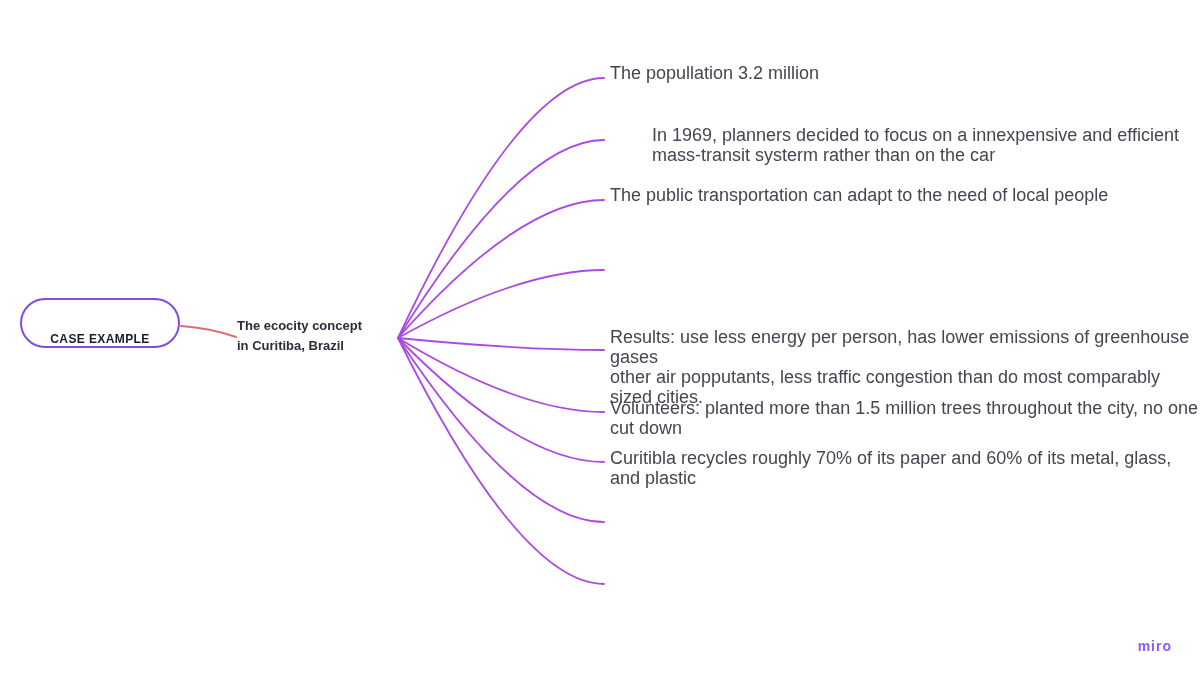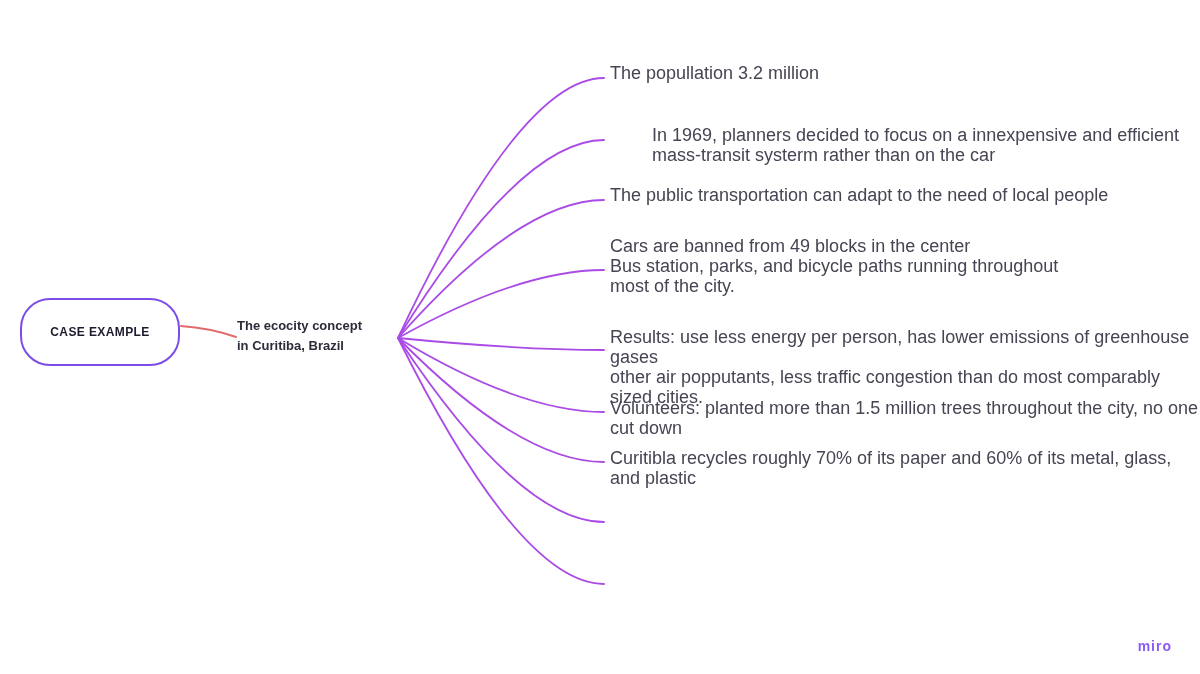--- a/index.html
+++ b/index.html
@@ -21,26 +21,26 @@
     top: 0;
     width: 1200px;
     height: 674px;
     pointer-events: none;
   }
   .root-node {
     position: absolute;
     left: 20px;
     top: 298px;
     width: 160px;
-    height: 68px;
+    height: 50px;
     border: 2px solid #7d4de8;
     border-radius: 30px;
     background: #ffffff;
     display: flex;
-    align-items: center;
+    align-items: flex-end;
     justify-content: center;
     box-sizing: border-box;
     cursor: pointer;
   }
   .root-label {
     font-size: 12px;
     font-weight: bold;
     letter-spacing: 0.4px;
     color: #1c1c2e;
     white-space: nowrap;
@@ -107,23 +107,20 @@
     <span class="root-label">CASE EXAMPLE</span>
   </div>
 
   <div class="topic-node">The ecocity concept
 in Curitiba, Brazil</div>
 
   <div class="branch-node branch-1">The popullation 3.2 million</div>
   <div class="branch-node branch-2">In 1969, planners decided to focus on a innexpensive and efficient
 mass-transit systerm rather than on the car</div>
   <div class="branch-node branch-3">The public transportation can adapt to the need of local people</div>
-  <div class="branch-node branch-4">Cars are banned from 49 blocks in the center
-Bus station, parks, and bicycle paths running throughout
-most of the city.</div>
   <div class="branch-node branch-5">Results: use less energy per person, has lower emissions of greenhouse gases
 other air popputants, less traffic congestion than do most comparably sized cities.</div>
   <div class="branch-node branch-6">Volunteers: planted more than 1.5 million trees throughout the city, no one cut down</div>
   <div class="branch-node branch-7">Curitibla recycles roughly 70% of its paper and 60% of its metal, glass, and plastic</div>
 
   <div class="watermark">miro</div>
 
 </div>
 
 </body></html>

